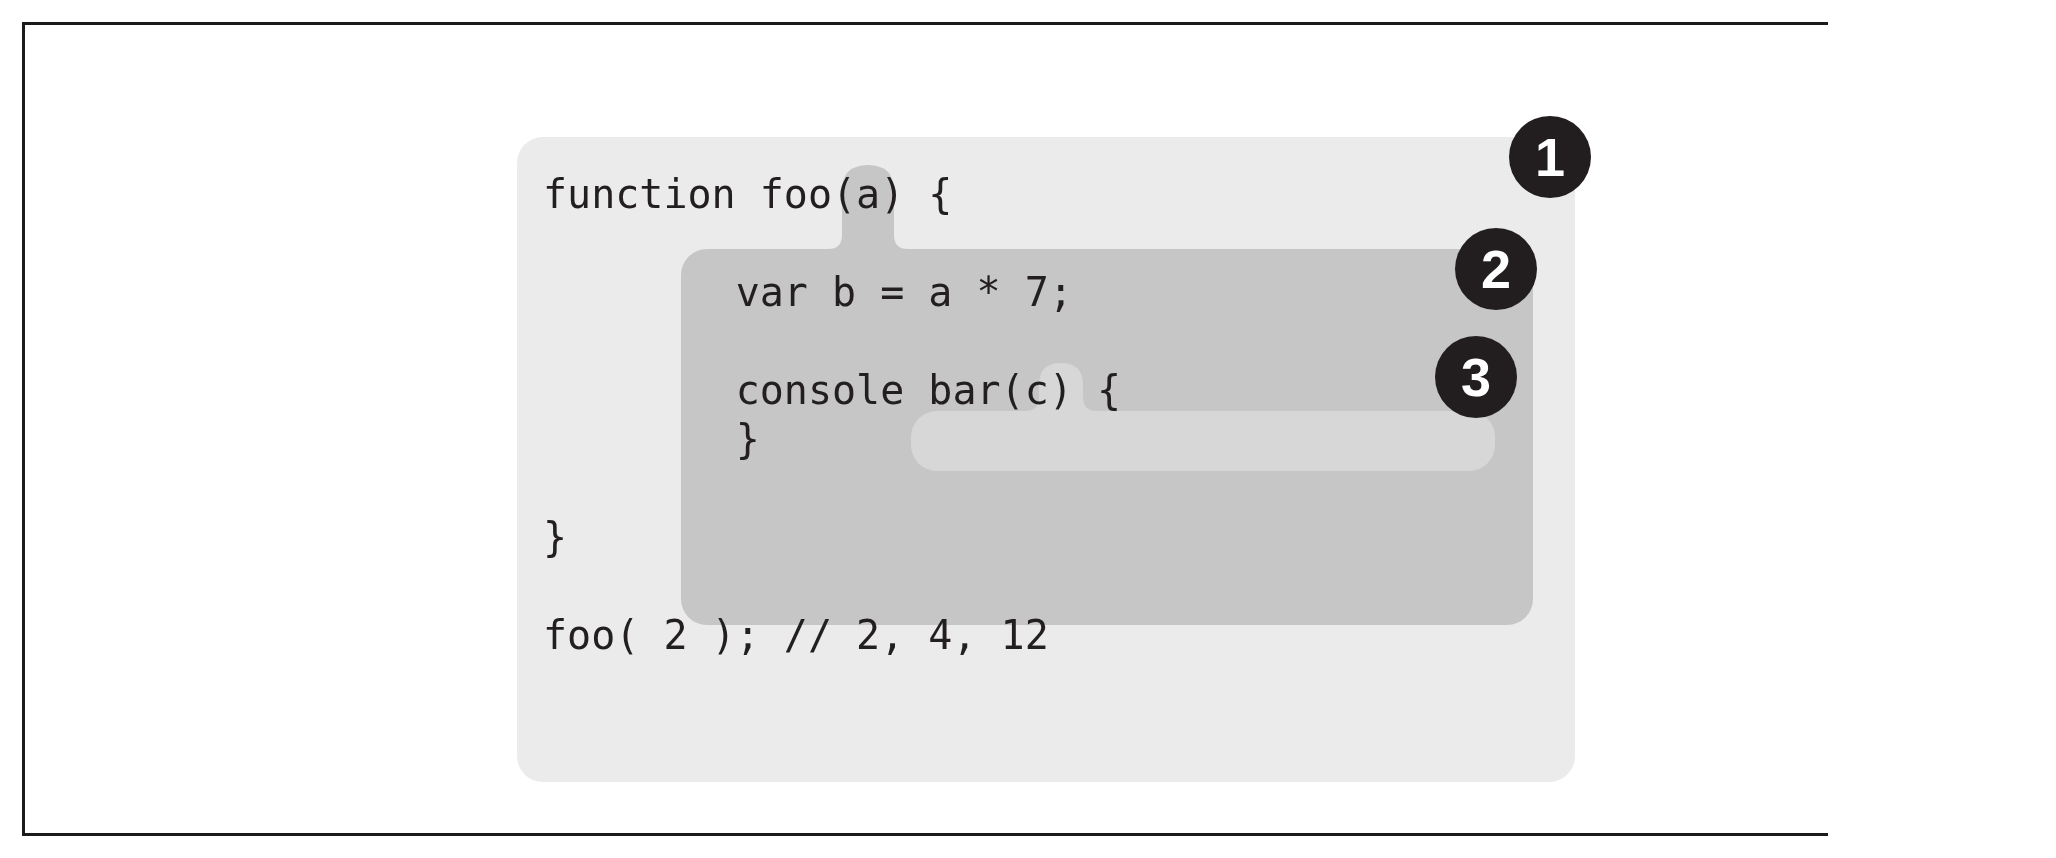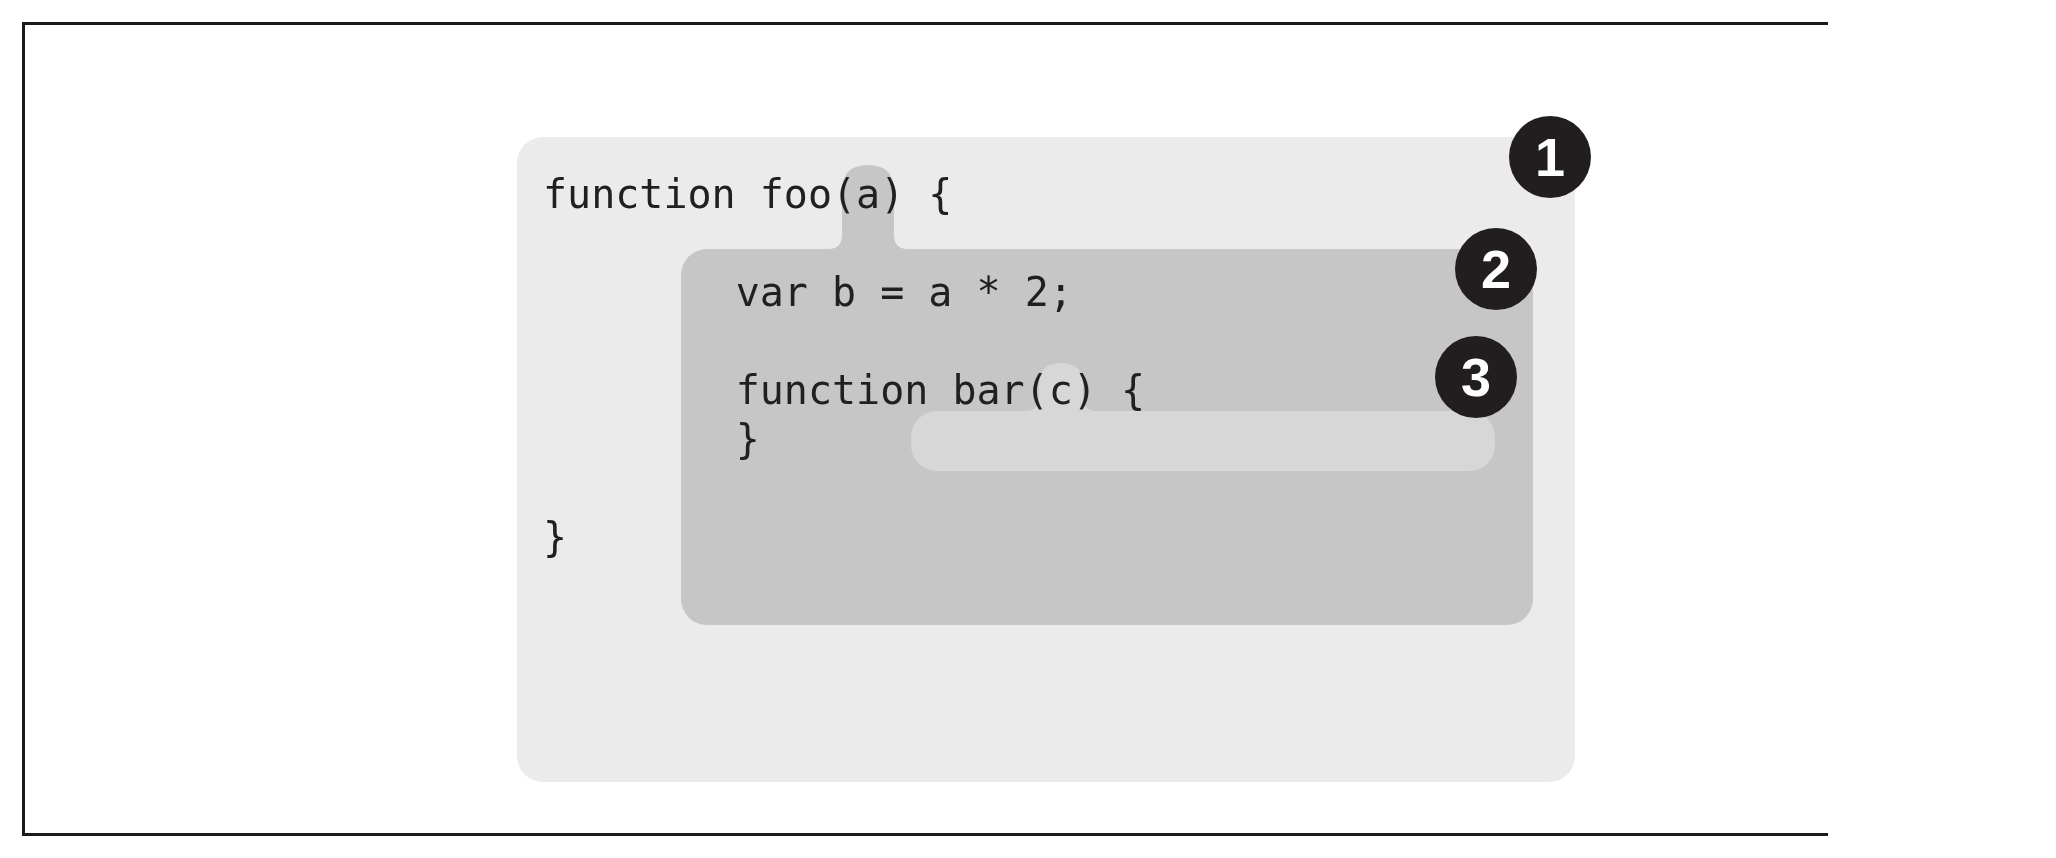--- a/index.html
+++ b/index.html
@@ -124,27 +124,28 @@
                  H 420
                  A 26 26 0 0 1 394 308
                  V 300
                  A 26 26 0 0 1 420 274
                  Z"></path>
       </svg>
 
       <div class="code">
         <div class="code-line">function foo(a) {</div>
         <div class="code-line"></div>
-        <div class="code-line">        var b = a * 2;</div>
+        <div class="code-line">        var b = a * 7;</div>
         <div class="code-line"></div>
-        <div class="code-line">        function bar(c) {</div>
+        <div class="code-line">        console bar(c) {</div>
         <div class="code-line">        }</div>
         <div class="code-line"></div>
         <div class="code-line">}</div>
         <div class="code-line"></div>
+        <div class="code-line">foo( 2 ); // 2, 4, 12</div>
       </div>
 
       <div class="marker marker-1">
         <span>1</span>
       </div>
       <div class="marker marker-2">
         <span>2</span>
       </div>
       <div class="marker marker-3">
         <span>3</span>

